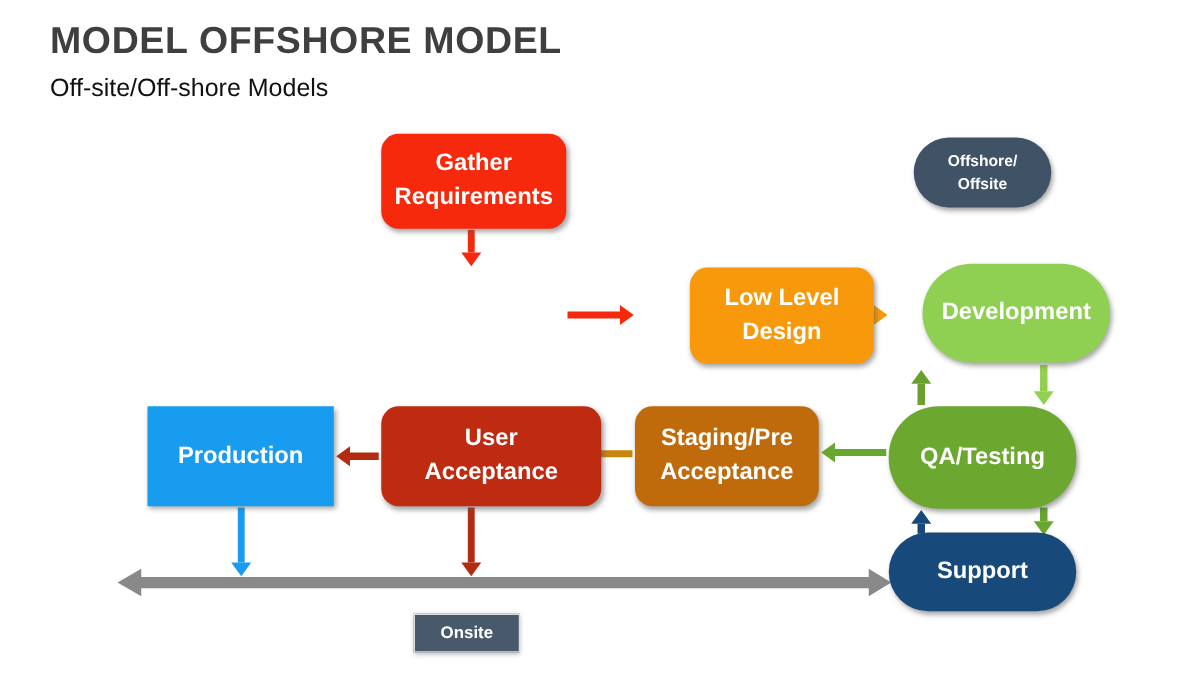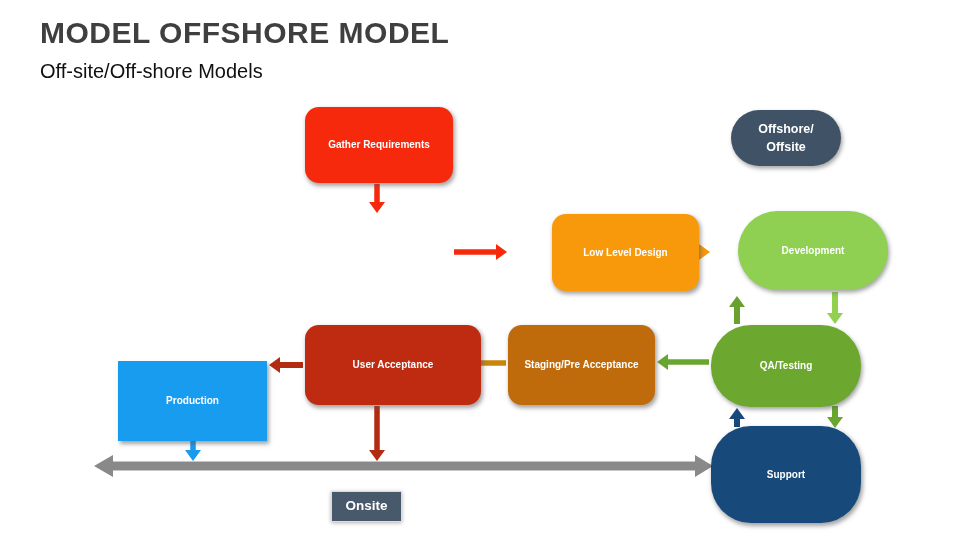--- a/index.html
+++ b/index.html
@@ -14,36 +14,36 @@
     font-size:30px;font-weight:bold;color:#3F3F3F;letter-spacing:.5px;
   }
   .subtitle{
     position:absolute;left:40px;top:60px;
     font-size:20px;color:#101010;
   }
   .arrows-layer{position:absolute;left:0;top:0;z-index:1;pointer-events:none;}
   .node{
     position:absolute;z-index:2;
     display:flex;align-items:center;justify-content:center;
-    text-align:center;color:#ffffff;font-weight:bold;font-size:10px;
+    text-align:center;color:#ffffff;font-weight:bold;font-size:19px;
     line-height:1.4;padding:0 13px;box-sizing:border-box;
     box-shadow:1.5px 2.5px 4px rgba(90,90,90,0.55);
   }
   #n-gather    {left:305px;top:107px;width:148px;height:76px;border-radius:14px;}
   #n-offshore  {left:731px;top:110px;width:110px;height:56px;border-radius:28px;
                 font-size:12.5px;padding:0 24px;word-break:break-all;line-height:1.45;}
   #n-hld       {left:305px;top:214px;width:148px;height:77px;border-radius:14px;}
   #n-lld       {left:508px;top:214px;width:147px;height:77px;border-radius:14px;}
   #n-dev       {left:738px;top:211px;width:150px;height:79px;border-radius:40px;}
-  #n-production{left:118px;top:325px;width:149px;height:80px;border-radius:0;margin-top:36px;}
+  #n-production{left:118px;top:325px;width:149px;height:80px;border-radius:0;}
   #n-useracc   {left:305px;top:325px;width:176px;height:80px;border-radius:14px;}
   #n-staging   {left:508px;top:325px;width:147px;height:80px;border-radius:14px;}
   #n-qa        {left:711px;top:325px;width:150px;height:82px;border-radius:40px;}
-  #n-support   {left:711px;top:426px;width:150px;height:97px;border-radius:40px;}
-  #n-onsite    {left:331px;top:491px;width:71px;height:31px;border-radius:0;
+  #n-support   {left:711px;top:426px;width:150px;height:63px;border-radius:40px;}
+  #n-onsite    {left:331px;top:491px;width:85px;height:31px;border-radius:0;
                 font-size:13.5px;padding:0 8px;border:1px solid #D8DDE2;
                 box-shadow:0 1px 4px rgba(0,0,0,0.3);}
 </style>
 </head>
 <body>
 
 <div class="slide">
 
   <div class="title">MODEL OFFSHORE MODEL</div>
   <div class="subtitle">Off-site/Off-shore Models</div>

